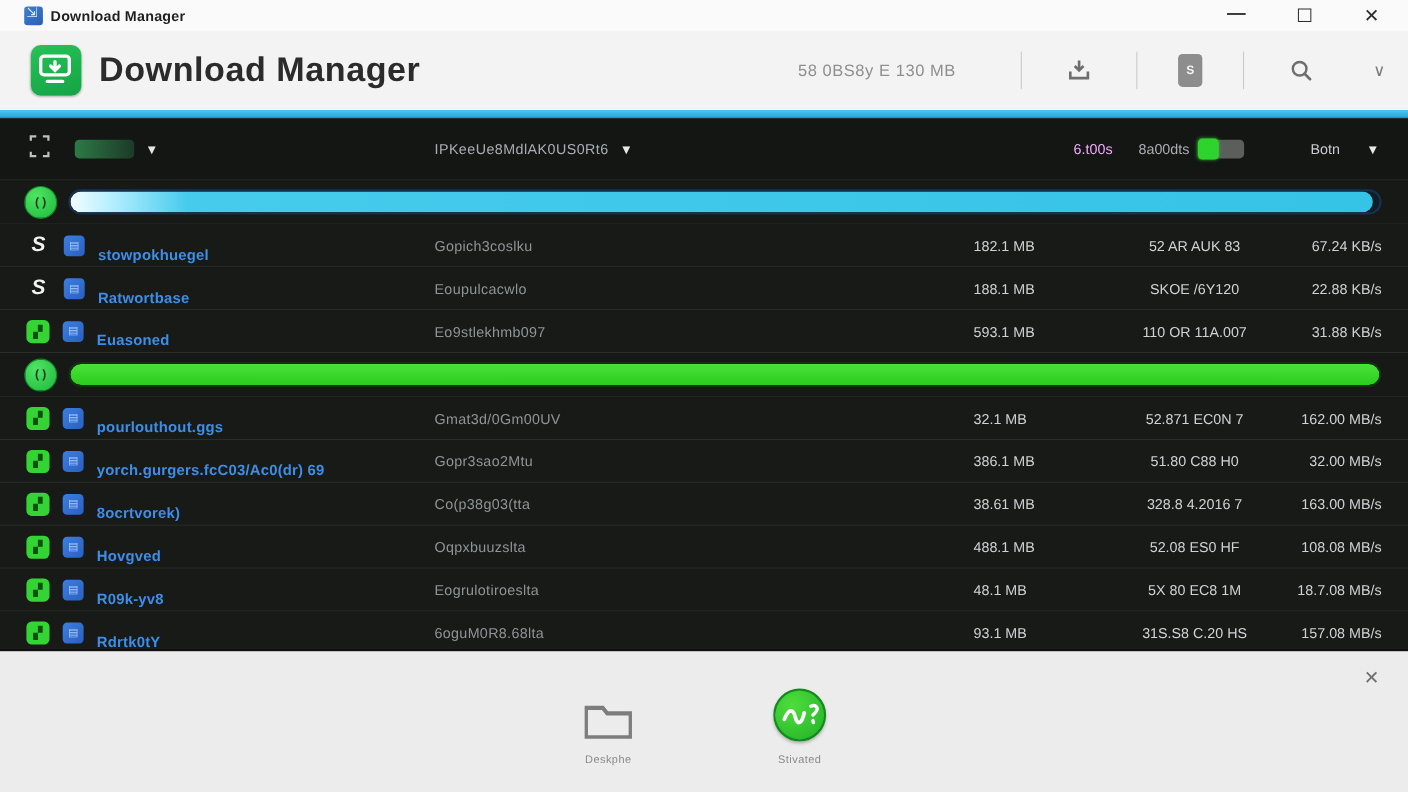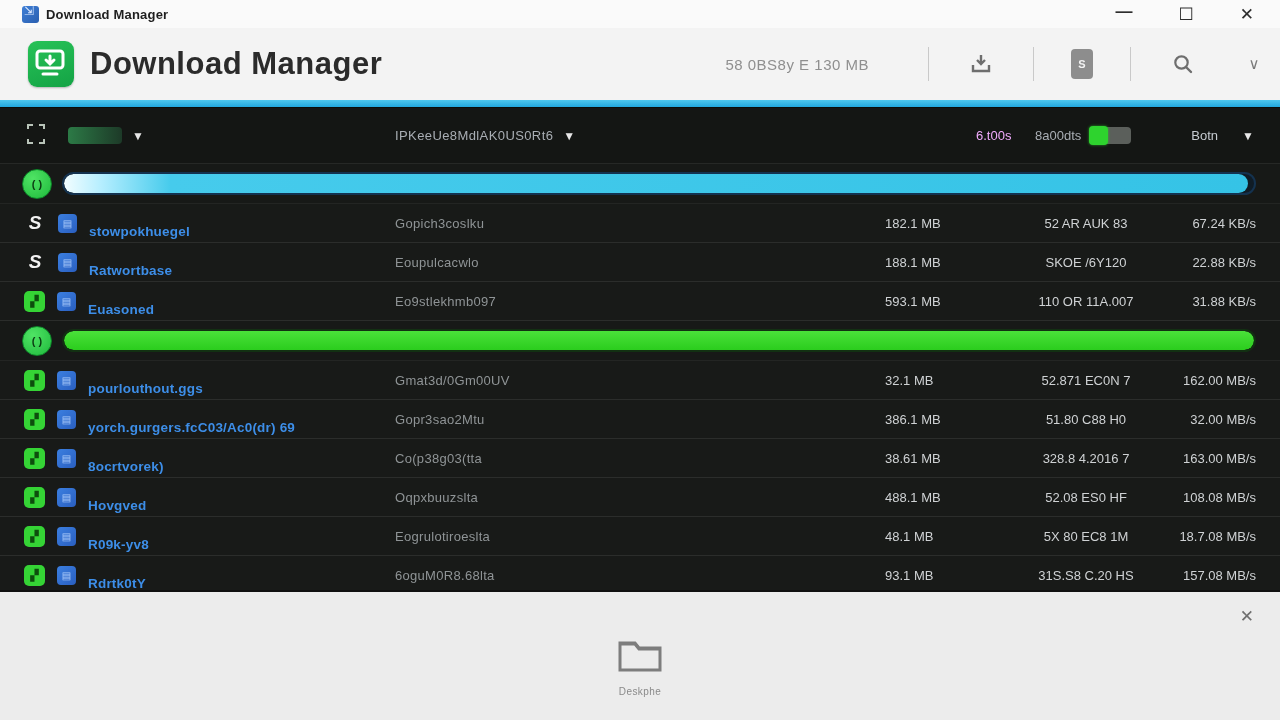--- a/index.html
+++ b/index.html
@@ -287,15 +287,26 @@
     <div class="tray">
       <div class="tray-item">
         <span class="glyph">
           <svg width="46" height="38" viewBox="0 0 46 38">
             <path d="M3 8 v26 h40 V12 H22 l-4 -5 H3 z" fill="none" stroke="#7d7d7d" stroke-width="3"></path>
             <path d="M3 8 h15 l4 5 h21" fill="none" stroke="#7d7d7d" stroke-width="3"></path>
           </svg>
         </span>
         <span class="lbl">Deskphe</span>
       </div>
+      <div class="tray-item">
+        <span class="glyph">
+          <span class="green-ball">
+            <svg width="36" height="26" viewBox="0 0 36 26">
+              <path d="M2 16 c4 -10 8 -10 10 -2 c2 8 6 6 8 -4" fill="none" stroke="#ffffff" stroke-width="3.4" stroke-linecap="round"></path>
+              <path d="M26 4 c5 -2 8 2 4 6 l-2 2 M28 17 l.4 2" fill="none" stroke="#ffffff" stroke-width="3" stroke-linecap="round"></path>
+            </svg>
+          </span>
+        </span>
+        <span class="lbl">Stivated</span>
+      </div>
     </div>
   </div>
 </div>
 
 </body></html>

